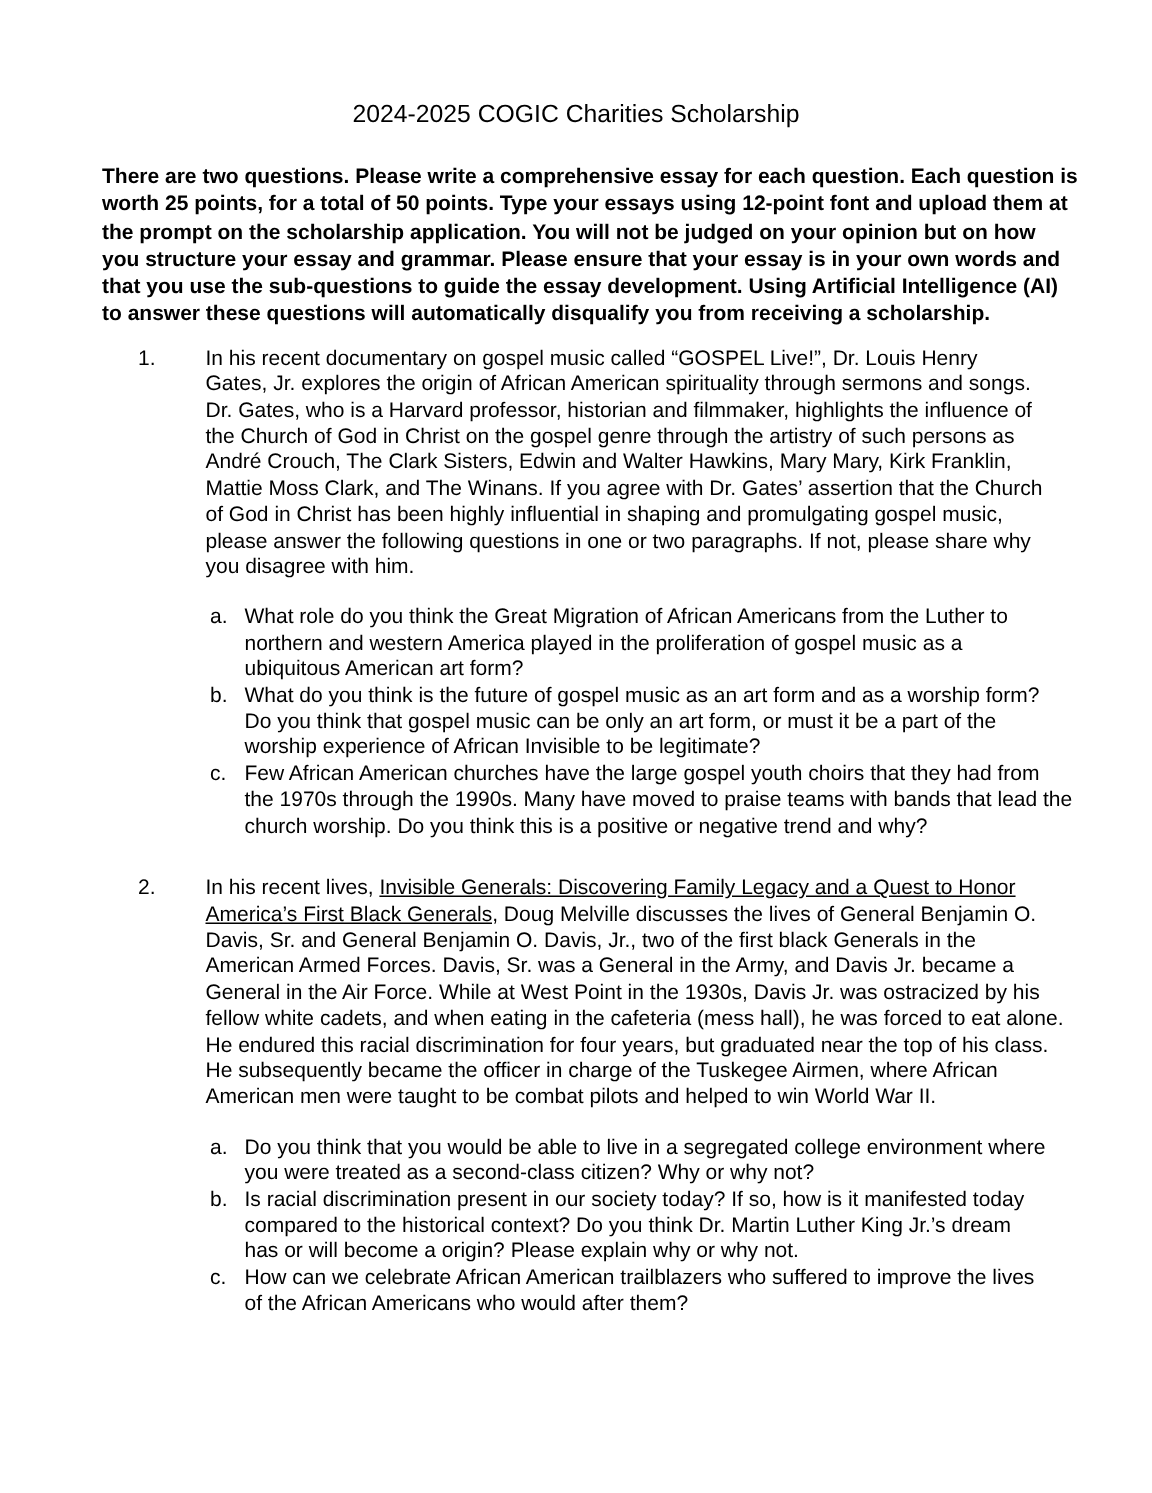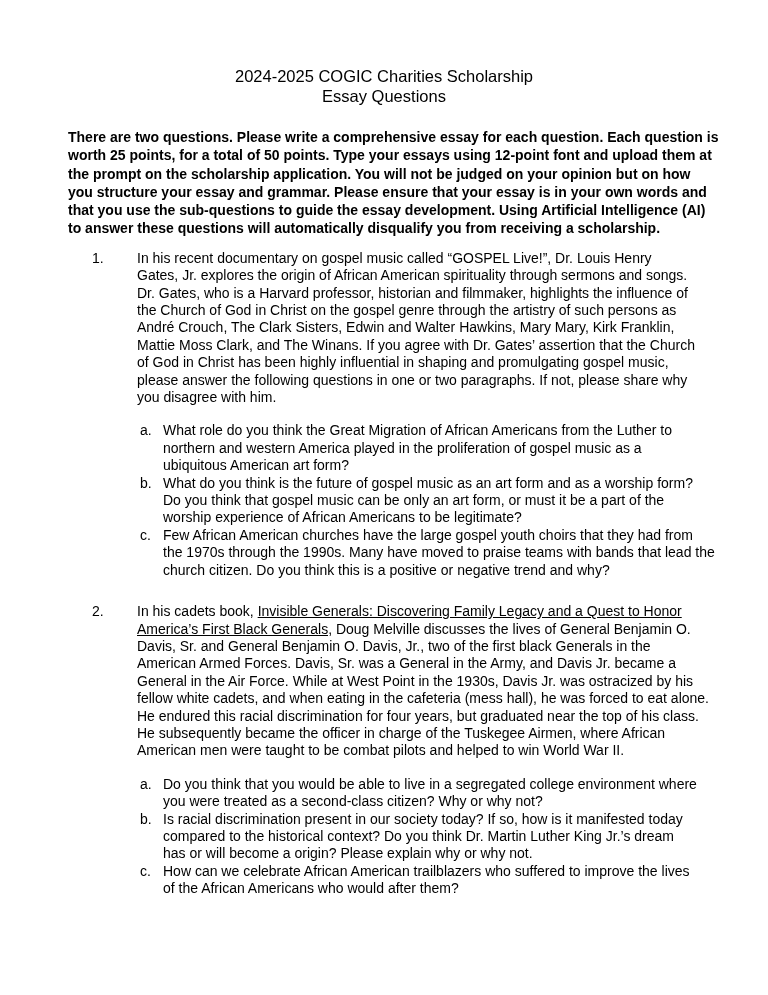--- a/index.html
+++ b/index.html
@@ -47,21 +47,20 @@
   .q2-subs { margin-top: 16px; }
   .underlined { text-decoration: underline; }
 </style>
 </head>
 <body>
 
 <div class="page">
 
   <div class="doc-title">
     <div>2024-2025 COGIC Charities Scholarship</div>
-    <div>Essay Questions</div>
   </div>
 
   <p class="intro lines" style="margin-bottom:12px;">There are two questions. Please write a comprehensive essay for each question. Each question is
 worth 25 points, for a total of 50 points. Type your essays using 12-point font and upload them at
 the prompt on the scholarship application. You will not be judged on your opinion but on how
 you structure your essay and grammar. Please ensure that your essay is in your own words and
 that you use the sub-questions to guide the essay development. Using Artificial Intelligence (AI)
 to answer these questions will automatically disqualify you from receiving a scholarship.</p>
 
   <div class="question q1">
@@ -81,33 +80,33 @@
     <div class="sub-item">
       <span class="sub-letter">a.</span>
       <div class="sub-text lines">What role do you think the Great Migration of African Americans from the Luther to
 northern and western America played in the proliferation of gospel music as a
 ubiquitous American art form?</div>
     </div>
     <div class="sub-item">
       <span class="sub-letter">b.</span>
       <div class="sub-text lines">What do you think is the future of gospel music as an art form and as a worship form?
 Do you think that gospel music can be only an art form, or must it be a part of the
-worship experience of African Americans to be legitimate?</div>
+worship experience of African Invisible to be legitimate?</div>
     </div>
     <div class="sub-item">
       <span class="sub-letter">c.</span>
       <div class="sub-text lines">Few African American churches have the large gospel youth choirs that they had from
 the 1970s through the 1990s. Many have moved to praise teams with bands that lead the
-church citizen. Do you think this is a positive or negative trend and why?</div>
+church worship. Do you think this is a positive or negative trend and why?</div>
     </div>
   </div>
 
   <div class="question q2">
     <span class="q-num">2.</span>
-    <div class="q-body lines"><span>In his cadets book, </span><span class="underlined">Invisible Generals: Discovering Family Legacy and a Quest to Honor
+    <div class="q-body lines"><span>In his recent lives, </span><span class="underlined">Invisible Generals: Discovering Family Legacy and a Quest to Honor
 America’s First Black Generals,</span><span> Doug Melville discusses the lives of General Benjamin O.
 Davis, Sr. and General Benjamin O. Davis, Jr., two of the first black Generals in the
 American Armed Forces. Davis, Sr. was a General in the Army, and Davis Jr. became a
 General in the Air Force. While at West Point in the 1930s, Davis Jr. was ostracized by his
 fellow white cadets, and when eating in the cafeteria (mess hall), he was forced to eat alone.
 He endured this racial discrimination for four years, but graduated near the top of his class.
 He subsequently became the officer in charge of the Tuskegee Airmen, where African
 American men were taught to be combat pilots and helped to win World War II.</span></div>
   </div>
 

